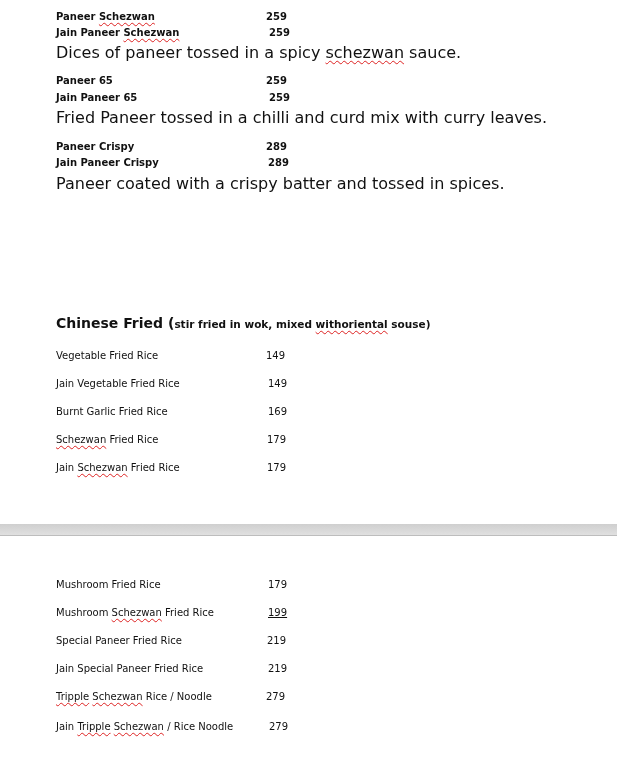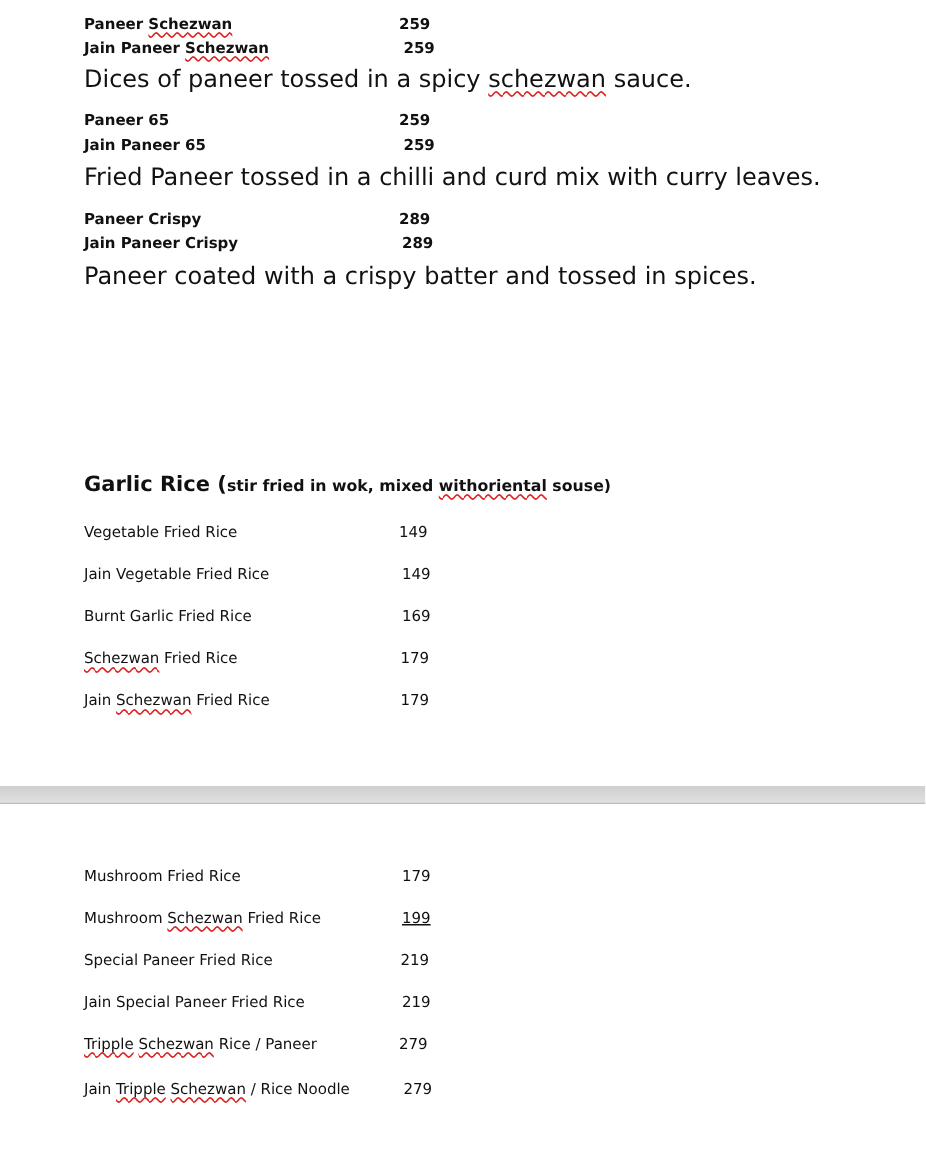--- a/index.html
+++ b/index.html
@@ -31,21 +31,21 @@
   <div class="abs b" style="left:56px;top:92px;">Jain Paneer 65</div>
   <div class="abs b" style="left:269px;top:92px;">259</div>
   <div class="abs desc" style="left:56px;top:108px;">Fried Paneer tossed in a chilli and curd mix with curry leaves.</div>
 
   <div class="abs b" style="left:56px;top:141px;">Paneer Crispy</div>
   <div class="abs b" style="left:266px;top:141px;">289</div>
   <div class="abs b" style="left:56px;top:157px;">Jain Paneer Crispy</div>
   <div class="abs b" style="left:268px;top:157px;">289</div>
   <div class="abs desc" style="left:56px;top:174px;">Paneer coated with a crispy batter and tossed in spices.</div>
 
-  <div class="abs title" style="left:56px;top:315px;"><span>Garlic Rice (</span><span class="sub"><span>stir fried in wok, mixed </span><span class="sq">withoriental</span><span> souse)</span></span></div>
+  <div class="abs title" style="left:56px;top:315px;"><span>Chinese Fried (</span><span class="sub"><span>stir fried in wok, mixed </span><span class="sq">withoriental</span><span> souse)</span></span></div>
 
   <div class="abs n" style="left:56px;top:350px;">Vegetable Fried Rice</div>
   <div class="abs n" style="left:266px;top:350px;">149</div>
 
   <div class="abs n" style="left:56px;top:378px;">Jain Vegetable Fried Rice</div>
   <div class="abs n" style="left:268px;top:378px;">149</div>
 
   <div class="abs n" style="left:56px;top:406px;">Burnt Garlic Fried Rice</div>
   <div class="abs n" style="left:268px;top:406px;">169</div>
 
@@ -64,18 +64,18 @@
 
   <div class="abs n" style="left:56px;top:607px;"><span>Mushroom </span><span class="sq">Schezwan</span><span> Fried Rice</span></div>
   <div class="abs n" style="left:268px;top:607px;text-decoration:underline;">199</div>
 
   <div class="abs n" style="left:56px;top:635px;">Special Paneer Fried Rice</div>
   <div class="abs n" style="left:267px;top:635px;">219</div>
 
   <div class="abs n" style="left:56px;top:663px;">Jain Special Paneer Fried Rice</div>
   <div class="abs n" style="left:268px;top:663px;">219</div>
 
-  <div class="abs n" style="left:56px;top:691px;"><span class="sq">Tripple</span><span> </span><span class="sq">Schezwan</span><span> Rice / Paneer</span></div>
+  <div class="abs n" style="left:56px;top:691px;"><span class="sq">Tripple</span><span> </span><span class="sq">Schezwan</span><span> Rice / Noodle</span></div>
   <div class="abs n" style="left:266px;top:691px;">279</div>
 
   <div class="abs n" style="left:56px;top:721px;"><span>Jain </span><span class="sq">Tripple</span><span> </span><span class="sq">Schezwan</span><span> / Rice Noodle</span></div>
   <div class="abs n" style="left:269px;top:721px;">279</div>
 </div>
 
 </body></html>

